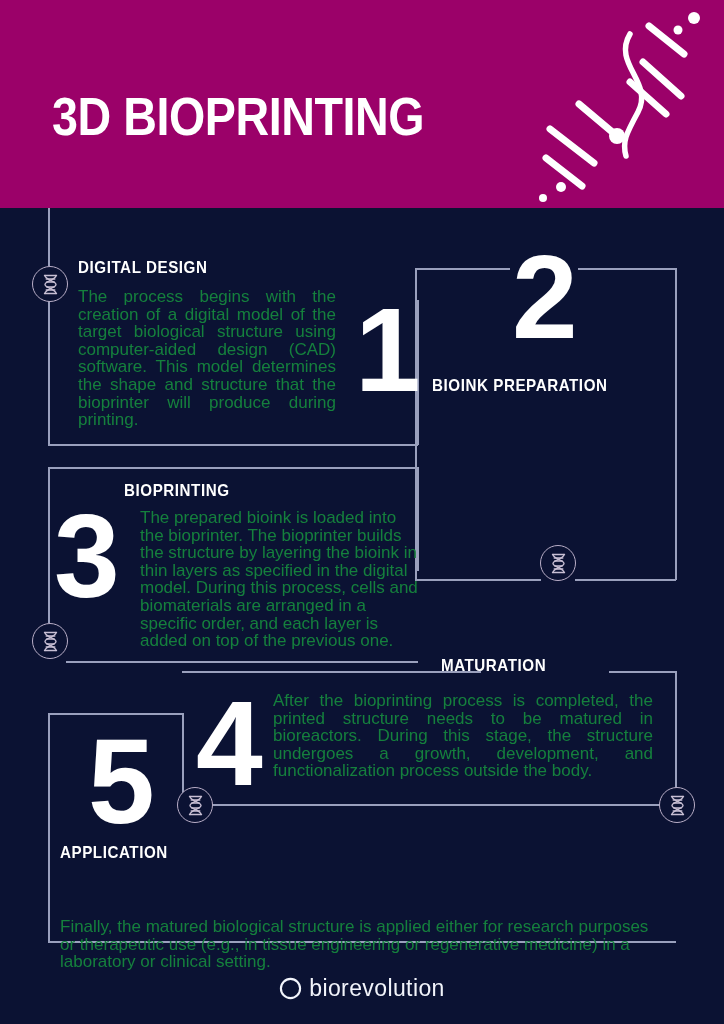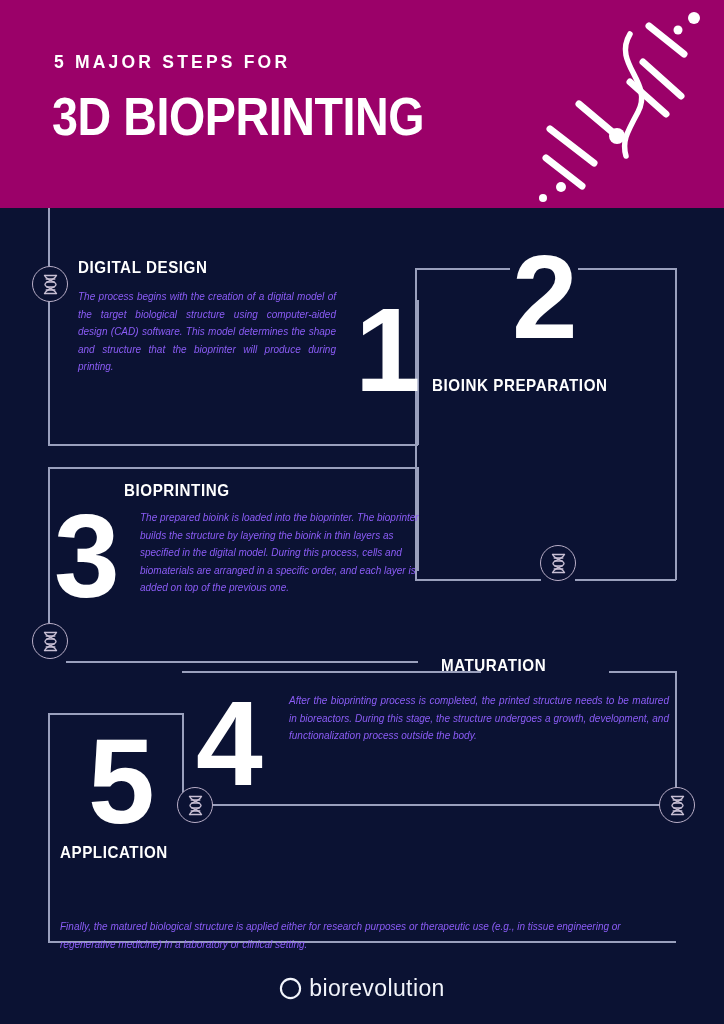--- a/index.html
+++ b/index.html
@@ -49,24 +49,23 @@
   
   .steptitle{
     position:absolute;color:#ffffff;font-weight:bold;
     font-size:16.5px;letter-spacing:0.6px;
     font-family:"Liberation Sans Narrow","Liberation Sans",sans-serif;
     transform:scaleX(0.92);transform-origin:left top;
     white-space:nowrap;
   }
   .steptitle.center-anchor{transform-origin:center top;}
   .body{
-    position:absolute;color:#8b5cf6;
-    font-size:10px;line-height:17.6px;
+    position:absolute;color:#15803d;
+    font-size:17px;line-height:17.6px;
     text-align:justify;
-    font-style:italic;
   }
   .body.left{text-align:left;}
   .num{
     position:absolute;color:#ffffff;font-weight:bold;
     font-family:"Liberation Sans Narrow","Liberation Sans",sans-serif;
     line-height:1;
     z-index:4;
   }
 
   
@@ -79,21 +78,20 @@
     color:#f2f4fb;font-size:23px;letter-spacing:0.4px;
     font-family:"Liberation Sans",sans-serif;
   }
 </style>
 </head>
 <body>
 
 <div class="page">
 
   <div class="header">
-    <div class="kicker">5 MAJOR STEPS FOR</div>
     <div class="bigtitle">3D BIOPRINTING</div>
 
     <svg class="dna-deco" viewBox="0 0 200 196" xmlns="http://www.w3.org/2000/svg">
       <g fill="none" stroke="#ffffff" stroke-linecap="round">
         <path d="M114 28 C 96 58, 138 76, 122 106 C 110 128, 106 136, 110 150" stroke-width="5.5"></path>
       </g>
       <g stroke="#ffffff" stroke-linecap="round" stroke-width="7">
         <line x1="133" y1="20" x2="168" y2="48"></line>
         <line x1="127" y1="56" x2="165" y2="90"></line>
         <line x1="114" y1="76" x2="150" y2="108"></line>
@@ -188,21 +186,21 @@
   <div class="body left" style="left:140px;top:509px;width:282px;">The prepared bioink is loaded into the bioprinter. The bioprinter builds the structure by layering the bioink in thin layers as specified in the digital model. During this process, cells and biomaterials are arranged in a specific order, and each layer is added on top of the previous one.</div>
 
   <div class="line hline" style="left:182px;top:671px;width:299px;"></div>
   <div class="line hline" style="left:609px;top:671px;width:67px;"></div>
   <div class="line vline" style="left:675px;top:671px;height:133px;"></div>
   <div class="line vline" style="left:182px;top:713px;height:92px;"></div>
   <div class="line hline" style="left:210px;top:804px;width:450px;"></div>
 
   <div class="steptitle center-anchor" style="left: 489px; top: 656px; transform: scaleX(0.92) translateX(-50%);">MATURATION</div>
   <div class="num" style="left:196px;top:683px;font-size:120px;">4</div>
-  <div class="body" style="left:273px;top:692px;width:380px;margin-left:16px;">After the bioprinting process is completed, the printed structure needs to be matured in bioreactors. During this stage, the structure undergoes a growth, development, and functionalization process outside the body.</div>
+  <div class="body" style="left:273px;top:692px;width:380px;">After the bioprinting process is completed, the printed structure needs to be matured in bioreactors. During this stage, the structure undergoes a growth, development, and functionalization process outside the body.</div>
 
   <div class="dnabadge" style="left:177px;top:787px;">
     <svg width="17" height="21" viewBox="0 0 17 21" xmlns="http://www.w3.org/2000/svg">
       <g stroke="#c8bfd4" stroke-width="1.4" fill="none" stroke-linecap="round">
         <path d="M3 1.5 C 3 6, 14 7, 14 10.5 C 14 14, 3 15, 3 19.5"></path>
         <path d="M14 1.5 C 14 6, 3 7, 3 10.5 C 3 14, 14 15, 14 19.5"></path>
         <line x1="2.5" y1="1.5" x2="14.5" y2="1.5"></line>
         <line x1="4.2" y1="5" x2="12.8" y2="5"></line>
         <line x1="4.8" y1="8" x2="12.2" y2="8"></line>
         <line x1="4.8" y1="13" x2="12.2" y2="13"></line>

